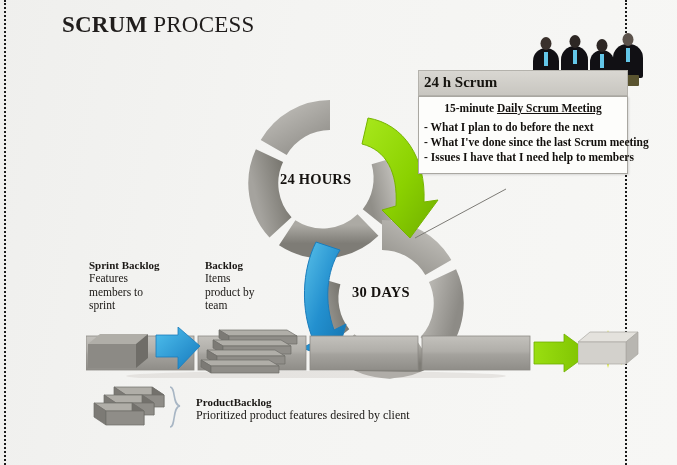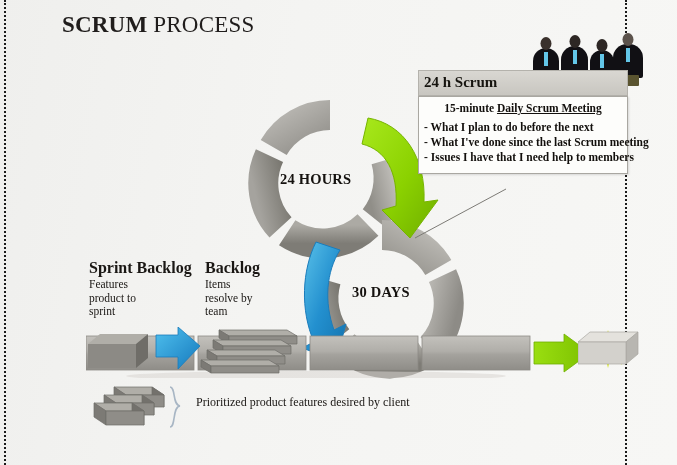--- a/index.html
+++ b/index.html
@@ -185,21 +185,21 @@
 
   
   #sprint-block   { position: absolute; left: 88px;  top: 330px; width: 62px;  height: 42px; }
   #backlog-stack  { position: absolute; left: 197px; top: 326px; width: 110px; height: 48px; }
   #product-stack  { position: absolute; left: 92px;  top: 385px; width: 98px;  height: 46px; }
   #newfunc-block  { position: absolute; left: 578px; top: 328px; width: 62px;  height: 42px; }
   #blue-arrow     { position: absolute; left: 152px; top: 327px; width: 50px;  height: 48px; }
 
   
   .lbl { position: absolute; color: #1a1714; white-space: nowrap; }
-  .lbl .hd { font-weight: bold; font-size: 16px; display: block; margin-bottom: 1px; }
+  .lbl .hd { font-weight: bold; font-size: 11px; display: block; margin-bottom: 1px; }
   .lbl .ln { font-size: 11.5px; display: block; line-height: 13.5px; }
   #lbl-sprint  { left: 89px;  top: 259px; }
   #lbl-backlog { left: 205px; top: 259px; }
   #lbl-product { left: 196px; top: 396px; }
   #lbl-product .ln { font-size: 12px; }
   #lbl-newfunc {
     position: absolute;
     left: 578px;
     top: 372px;
     font-size: 11px;
@@ -427,29 +427,30 @@
       </g>
       <polygon points="0,14 12,4 60,4 48,14" fill="#e4e2dd" stroke="#a9a7a2" stroke-width="0.7"></polygon>
       <polygon points="48,14 60,4 60,26 48,36" fill="#b8b6b1" stroke="#a9a7a2" stroke-width="0.7"></polygon>
       <polygon points="0,14 48,14 48,36 0,36" fill="#d3d1cc" stroke="#a9a7a2" stroke-width="0.7"></polygon>
     </svg>
   </div>
 
   <div class="lbl" id="lbl-sprint">
     <span class="hd">Sprint Backlog</span>
     <span class="ln">Features</span>
-    <span class="ln">product to</span>
+    <span class="ln">members to</span>
     <span class="ln">sprint</span>
   </div>
 
   <div class="lbl" id="lbl-backlog">
     <span class="hd">Backlog</span>
     <span class="ln">Items</span>
-    <span class="ln">resolve by</span>
+    <span class="ln">product by</span>
     <span class="ln">team</span>
   </div>
 
   <div class="lbl" id="lbl-product">
+    <span class="hd">ProductBacklog</span>
     <span class="ln">Prioritized product features desired by client</span>
   </div>
 
 
 </div>
 
 </body></html>

